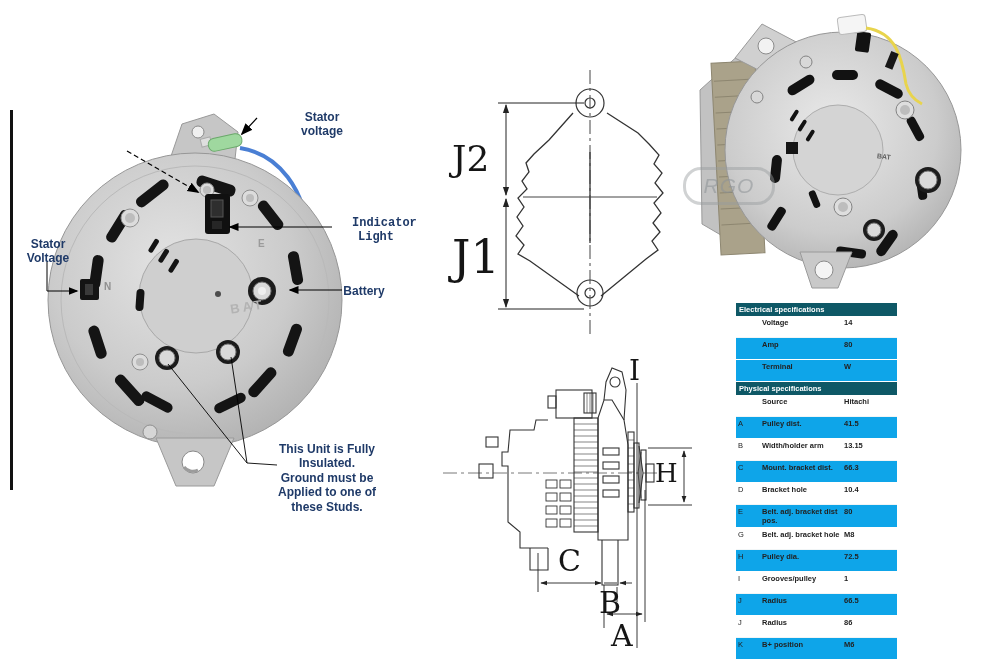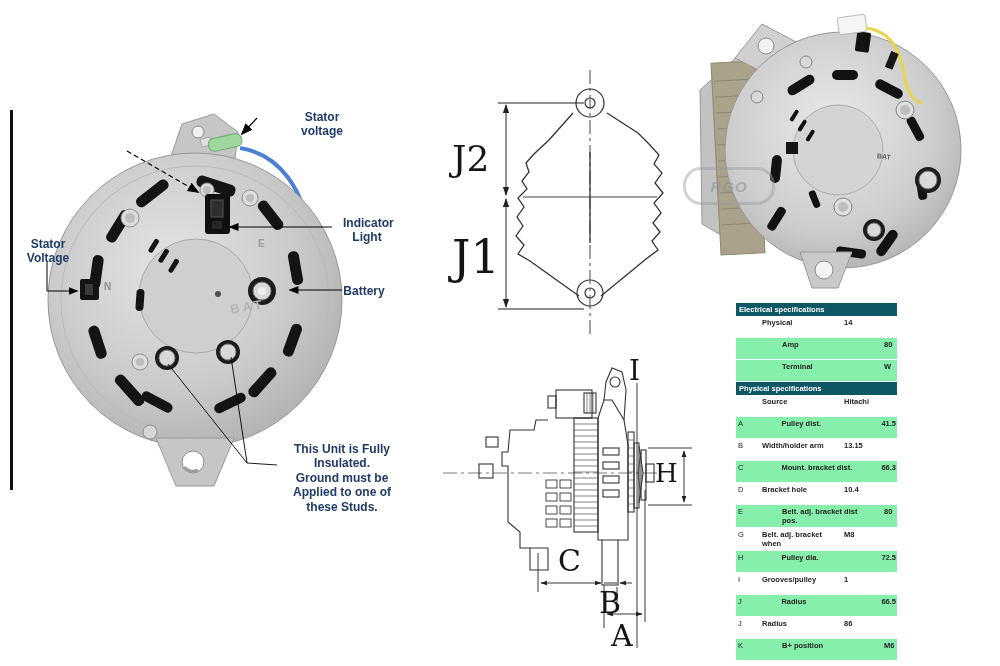--- a/index.html
+++ b/index.html
@@ -4,30 +4,30 @@
 <style>
   html,body{margin:0;padding:0;background:#fff;}
   #canvas{position:relative;width:1000px;height:666px;background:#fff;overflow:hidden;
           font-family:"Liberation Sans",sans-serif;}
   svg{position:absolute;overflow:visible;}
   .ann{position:absolute;color:#1F3A68;font-size:12px;font-weight:600;line-height:1.2;
        text-align:center;}
   .dimlbl{position:absolute;font-family:"DejaVu Serif",serif;color:#151515;}
   .emboss{position:absolute;color:#a9a9a9;font-weight:700;}
   .trow{display:flex;align-items:stretch;min-height:13px;background:#fff;border-bottom:1px solid #f1f5f6;}
-  .trow.shade{background:#86efac;border-bottom:1px solid #fff;gap:20px;}
+  .trow.shade{background:#0ea5e9;border-bottom:1px solid #fff;}
   .tl{width:26px;padding:2px 0 2px 2px;box-sizing:border-box;font-size:7.5px;color:#222;}
   .tn{width:82px;padding:2px 2px 2px 0;box-sizing:border-box;font-size:7.5px;font-weight:700;color:#222;}
   .tv{flex:1;padding:2px 1px 10px 0;box-sizing:border-box;font-size:7.5px;font-weight:600;color:#222;}
   .thead{background:#0E5866;color:#fff;font-size:7.5px;font-weight:700;
          padding:2px 4px 2px 3px;min-height:9px;}
   #spec-table{position:absolute;left:736px;top:303px;width:161px;}
   .wm{position:absolute;left:683px;top:167px;width:86px;height:32px;border:3px solid rgba(150,155,158,.45);
       border-radius:18px;display:flex;align-items:center;justify-content:center;
-      font-size:15px;font-weight:700;font-style:italic;color:rgba(140,146,150,.55);letter-spacing:1px;}
+      font-size:21px;font-weight:400;font-style:italic;color:rgba(140,146,150,.55);letter-spacing:1px;}
 </style>
 </head>
 <body>
 
 <div id="canvas">
 
   <svg style="left:0;top:0" width="440" height="560" viewBox="0 0 440 560">
     <defs>
       <radialGradient id="gbody" cx="42%" cy="38%" r="75%">
         <stop offset="0%" stop-color="#e3e3e3"></stop>
@@ -290,30 +290,30 @@
     <line x1="332" y1="227" x2="230" y2="227" stroke="#000" stroke-width="1" marker-end="url(#arrA)"></line>
     <line x1="342" y1="290" x2="290" y2="290" stroke="#000" stroke-width="1" marker-end="url(#arrA)"></line>
     <g stroke="#000" stroke-width=".9" fill="none">
       <polyline points="277,465 247,463 168,364" stroke-dasharray="none"></polyline>
       <line x1="247" y1="463" x2="231" y2="357"></line>
     </g>
   </svg>
 
   <div class="ann" style="left:296px;top:110px;width:52px;">Stator voltage</div>
   <div class="ann" style="left:26px;top:237px;width:44px;">Stator Voltage</div>
-  <div class="ann" style="left:343px;top:216px;width:48px;">Indicator Light</div>
+  <div class="ann" style="left:352px;top:216px;width:48px;font-family:Liberation Mono, monospace;">Indicator Light</div>
   <div class="ann" style="left:343px;top:284px;width:42px;">Battery</div>
-  <div class="ann" style="left:291px;top:442px;width:102px;">This Unit is Fully Insulated.  Ground must be Applied to one of these Studs.</div>
+  <div class="ann" style="left:276px;top:442px;width:102px;">This Unit is Fully Insulated.  Ground must be Applied to one of these Studs.</div>
 
   <div id="spec-table">
     <div class="thead">Electrical specifications</div>
     <div id="elec-rows">
         <div class="trow">
           <span class="tl"></span>
-          <span class="tn">Physical</span>
+          <span class="tn">Voltage</span>
           <span class="tv">14</span>
         </div>
         <div class="trow shade">
           <span class="tl"></span>
           <span class="tn">Amp</span>
           <span class="tv">80</span>
         </div>
         <div class="trow shade">
           <span class="tl"></span>
           <span class="tn">Terminal</span>
@@ -347,21 +347,21 @@
           <span class="tn">Bracket hole</span>
           <span class="tv">10.4</span>
         </div>
         <div class="trow shade">
           <span class="tl">E</span>
           <span class="tn">Belt. adj. bracket dist pos.</span>
           <span class="tv">80</span>
         </div>
         <div class="trow">
           <span class="tl">G</span>
-          <span class="tn">Belt. adj. bracket when</span>
+          <span class="tn">Belt. adj. bracket hole</span>
           <span class="tv">M8</span>
         </div>
         <div class="trow shade">
           <span class="tl">H</span>
           <span class="tn">Pulley dia.</span>
           <span class="tv">72.5</span>
         </div>
         <div class="trow">
           <span class="tl">I</span>
           <span class="tn">Grooves/pulley</span>

